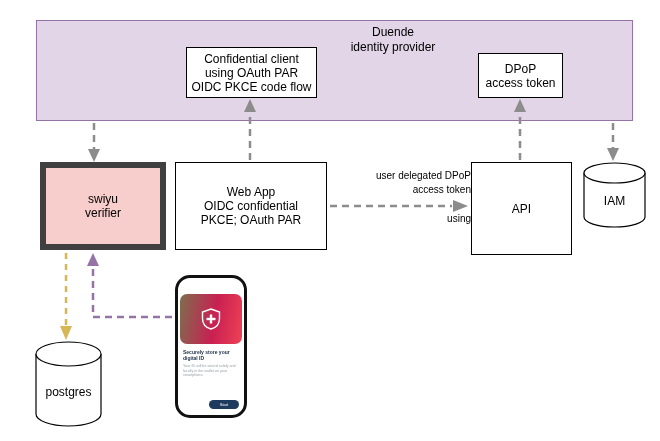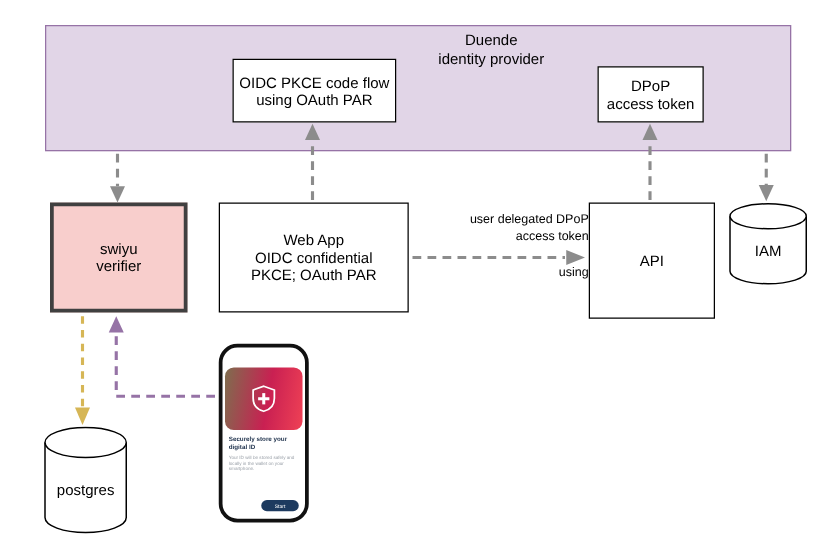--- a/index.html
+++ b/index.html
@@ -12,22 +12,22 @@
              background:#e1d5e7; border:1px solid #9673a6; }
   .idp-label { position:absolute; left:303px; top:25px; width:180px; text-align:center;
                font-size:12px; line-height:15px; }
 
   
   .node { position:absolute; display:flex; flex-direction:column; align-items:center;
           justify-content:center; text-align:center; font-size:12px; line-height:14px;
           background:#ffffff; border:1px solid #000000; }
   .node-confidential { left:186px; top:47px;  width:131px; height:51px; }
   .node-dpop         { left:478px; top:53px;  width:85px;  height:45px; }
-  .node-verifier     { left:40px;  top:162px; width:110px; height:88px;
-                       background:#f8cecc; border:3px solid #404040; }
+  .node-verifier     { left:40px;  top:162px; width:126px; height:88px;
+                       background:#f8cecc; border:6px solid #404040; }
   .node-webapp       { left:175px; top:162px; width:152px; height:88px; }
   .node-api          { left:471px; top:162px; width:101px; height:93px; }
 
   .cyl { position:absolute; }
   .cyl-iam      { left:583px; top:162px; }
   .cyl-postgres { left:35px;  top:341px; }
   .cyl text { font-family:"Liberation Sans", sans-serif; font-size:12px; }
 
   
   .edge-label { position:absolute; left:331px; width:140px; text-align:right;
@@ -65,22 +65,23 @@
 
 <div class="canvas">
 
   <div class="idp-box"></div>
   <div class="idp-label">
     <div>Duende</div>
     <div>identity provider</div>
   </div>
 
   <div class="node node-confidential">
+    <div>Confidential client</div>
+    <div>using OAuth PAR</div>
     <div>OIDC PKCE code flow</div>
-    <div>using OAuth PAR</div>
   </div>
 
   <div class="node node-dpop">
     <div>DPoP</div>
     <div>access token</div>
   </div>
 
   <div class="node node-verifier">
     <div>swiyu</div>
     <div>verifier</div>

